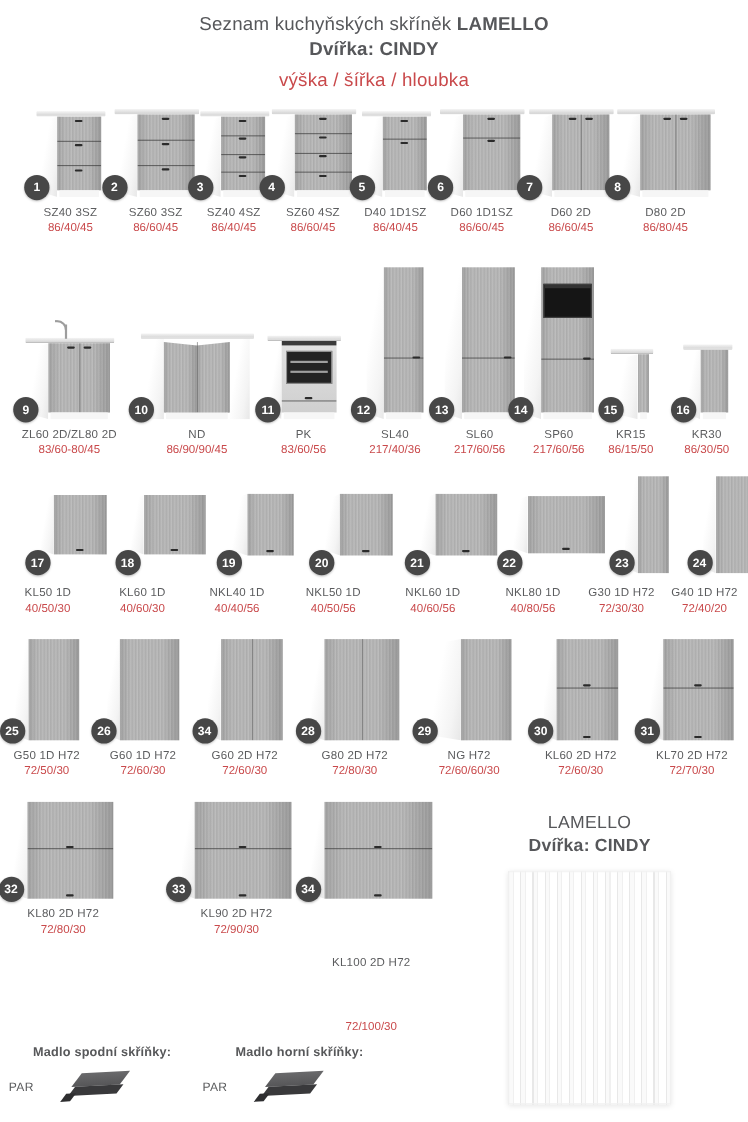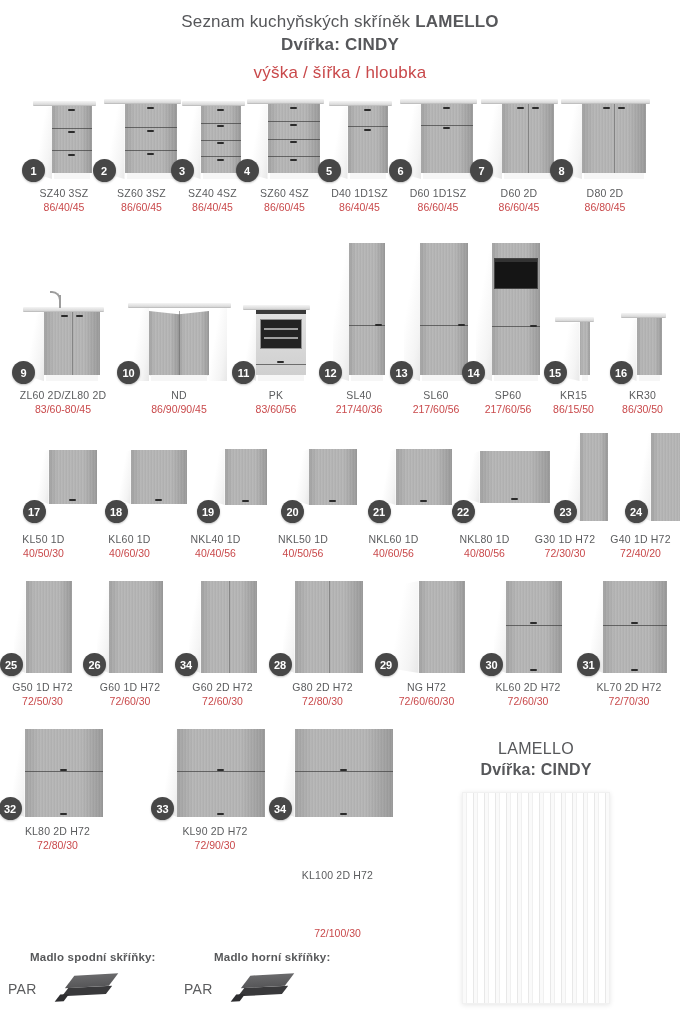--- a/index.html
+++ b/index.html
@@ -61,21 +61,21 @@
   .farc{position:absolute;left:0;top:0;width:11px;height:9px;border:2px solid #9d9d9d;
         border-left:none;border-bottom:none;border-radius:0 9px 0 0;}
   
   .handles{display:flex;margin-top:12px;padding-left:8px;position:relative;z-index:2;}
   .hcol1{width:176px;}
   .hcol2{width:190px;}
   .htitle{font-size:11.5px;font-weight:700;color:#57585a;letter-spacing:.2px;}
   .hcol1 .htitle{margin-left:22px;}
   .hcol2 .htitle{margin-left:30px;}
   .hrow{display:flex;align-items:center;margin-top:8px;}
-  .hlabel{width:46px;font-size:14px;color:#5b5c5e;letter-spacing:.3px;}
+  .hlabel{width:46px;font-size:11px;color:#5b5c5e;letter-spacing:.3px;}
   .par{width:66px;height:36px;position:relative;transform:rotate(-3deg);}
   .par-top{position:absolute;left:16px;top:4px;width:44px;height:12px;
            background:linear-gradient(#6a6a6c,#565658);transform:skewX(-40deg);}
   .par-front{position:absolute;left:11px;top:16px;width:44px;height:8px;
              background:#39393b;transform:skewX(-40deg);}
   .par-lip{position:absolute;left:3px;top:22px;width:9px;height:7px;
            background:#2e2e30;transform:skewX(-40deg);}
   .tipon{width:70px;height:50px;position:relative;}
   .tip-body{position:absolute;left:20px;top:20px;width:44px;height:13px;border-radius:7px;
             background:linear-gradient(180deg,#ffffff,#c9c9c9);border:1px solid #c2c2c2;

